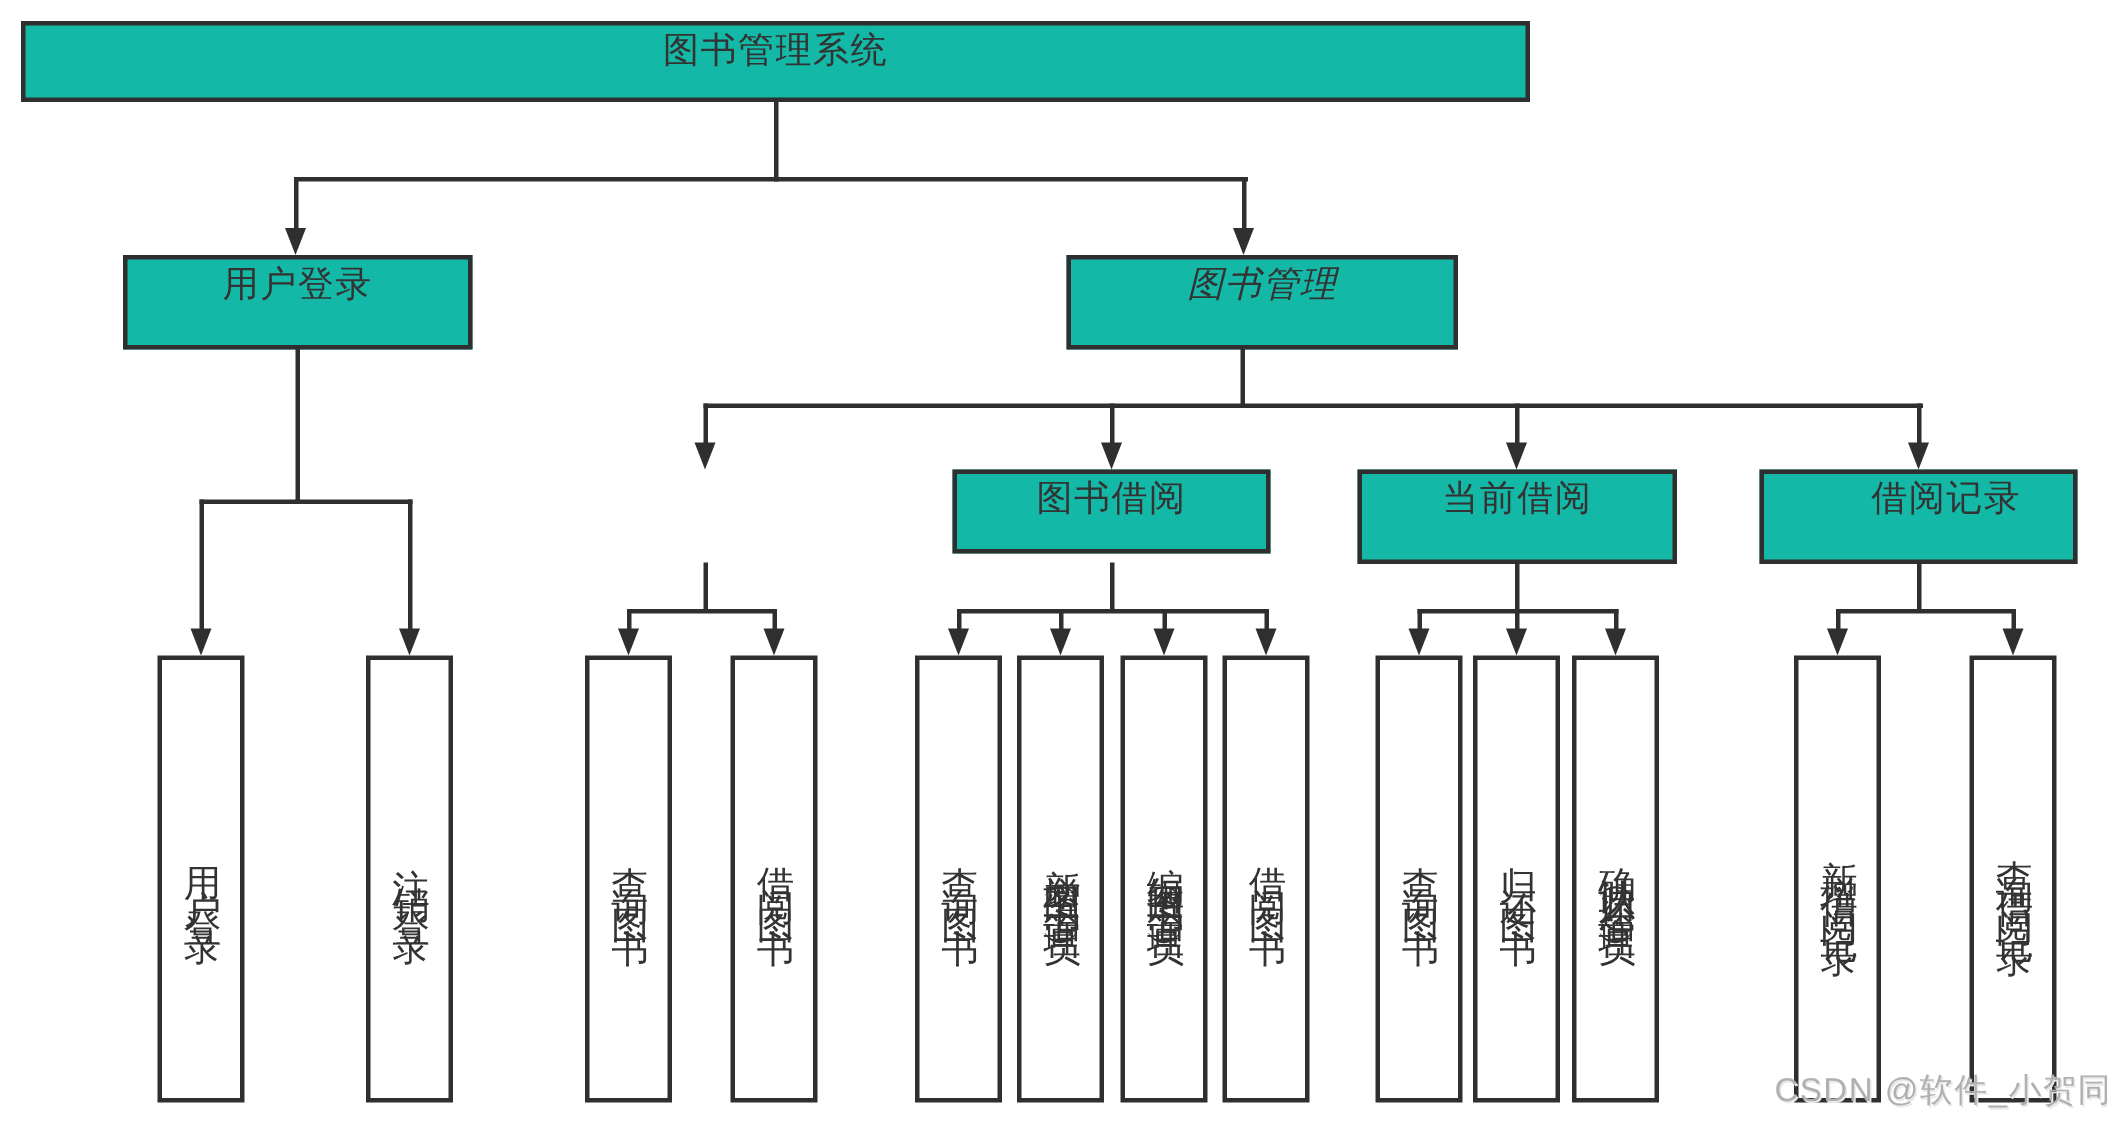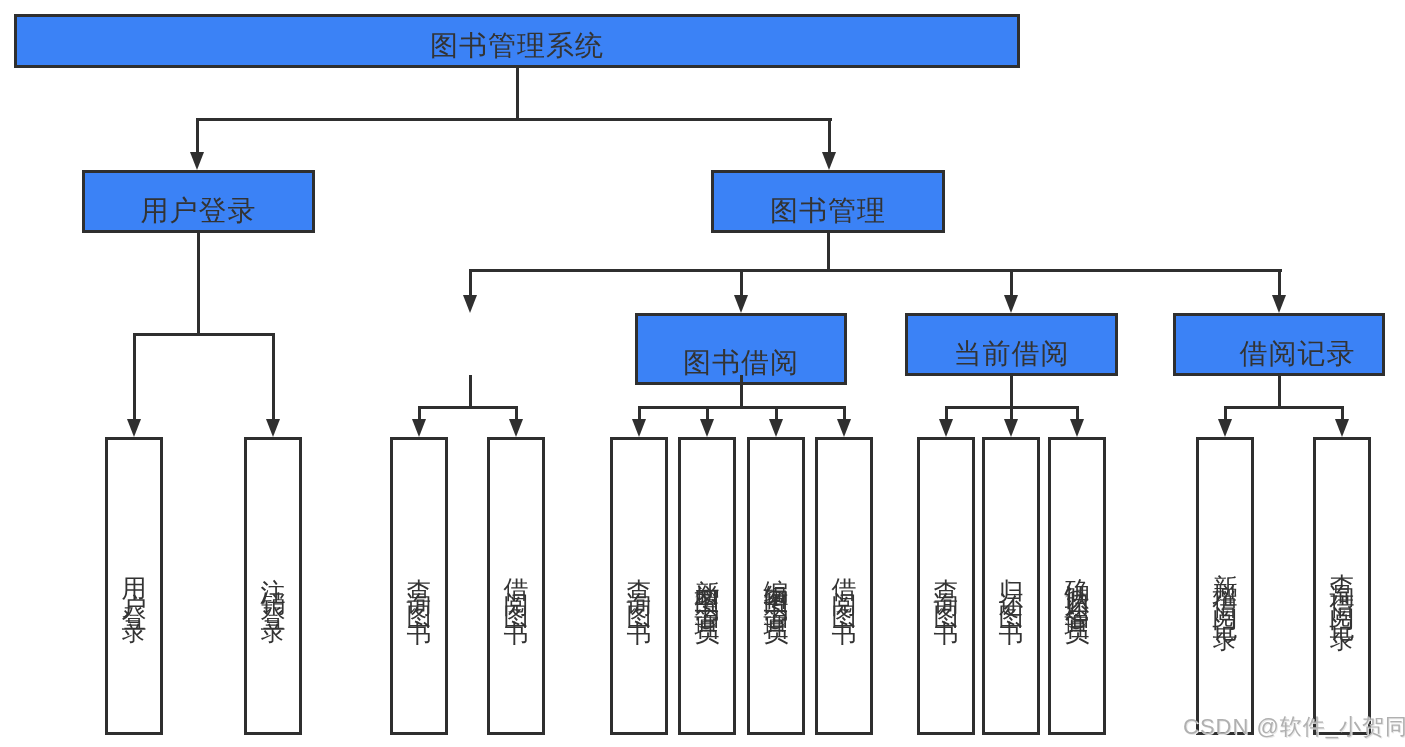--- a/index.html
+++ b/index.html
@@ -8,25 +8,25 @@
     width: 1405px;
     height: 747px;
     background: #ffffff;
     font-family: "Liberation Sans", sans-serif;
     overflow: hidden;
   }
   .box {
     position: absolute;
     box-sizing: border-box;
     border: 3px solid #2f2f2f;
-    background: #3b82f6;
+    background: #14b8a6;
     display: flex;
-    align-items: flex-end;
+    align-items: flex-start;
     justify-content: center;
-    font-size: 28px;
+    font-size: 24px;
     color: #333333;
     letter-spacing: 1px;
     white-space: nowrap;
   }
   .vbox {
     position: absolute;
     box-sizing: border-box;
     border: 3px solid #2f2f2f;
     background: #ffffff;
     width: 58px;
@@ -82,21 +82,21 @@
   <div class="line" style="left:516px; top:66px; width:3px; height:55px;"></div>
   <div class="line" style="left:196px; top:118px; width:636px; height:3px;"></div>
   <div class="line" style="left:196px; top:118px; width:3px; height:36px;"></div>
   <div class="arrow" style="left:190px; top:152px;"></div>
   <div class="line" style="left:828px; top:118px; width:3px; height:36px;"></div>
   <div class="arrow" style="left:822px; top:152px;"></div>
 
   <div class="box" style="left:82px; top:170px; width:233px; height:63px;">
     <span>用户登录</span>
   </div>
-  <div class="box" style="left:711px; top:170px; width:234px; height:63px;">
+  <div class="box" style="left:711px; top:170px; width:261px; height:63px;font-style:italic;">
     <span>图书管理</span>
   </div>
 
   <div class="line" style="left:197px; top:231px; width:3px; height:104px;"></div>
   <div class="line" style="left:133px; top:333px; width:142px; height:3px;"></div>
   <div class="line" style="left:133px; top:333px; width:3px; height:88px;"></div>
   <div class="arrow" style="left:127px; top:419px;"></div>
   <div class="line" style="left:272px; top:333px; width:3px; height:88px;"></div>
   <div class="arrow" style="left:266px; top:419px;"></div>
 
@@ -104,21 +104,21 @@
   <div class="line" style="left:469px; top:269px; width:813px; height:3px;"></div>
   <div class="line" style="left:469px; top:269px; width:3px; height:28px;"></div>
   <div class="arrow" style="left:463px; top:295px;"></div>
   <div class="line" style="left:740px; top:269px; width:3px; height:28px;"></div>
   <div class="arrow" style="left:734px; top:295px;"></div>
   <div class="line" style="left:1010px; top:269px; width:3px; height:28px;"></div>
   <div class="arrow" style="left:1004px; top:295px;"></div>
   <div class="line" style="left:1278px; top:269px; width:3px; height:28px;"></div>
   <div class="arrow" style="left:1272px; top:295px;"></div>
 
-  <div class="box" style="left:635px; top:313px; width:212px; height:72px;">
+  <div class="box" style="left:635px; top:313px; width:212px; height:56px;">
     <span>图书借阅</span>
   </div>
   <div class="box" style="left:905px; top:313px; width:213px; height:63px;">
     <span>当前借阅</span>
   </div>
   <div class="box" style="left:1173px; top:313px; width:212px; height:63px;padding-left:37px;">
     <span>借阅记录</span>
   </div>
 
   <div class="line" style="left:469px; top:375px; width:3px; height:33px;"></div>

